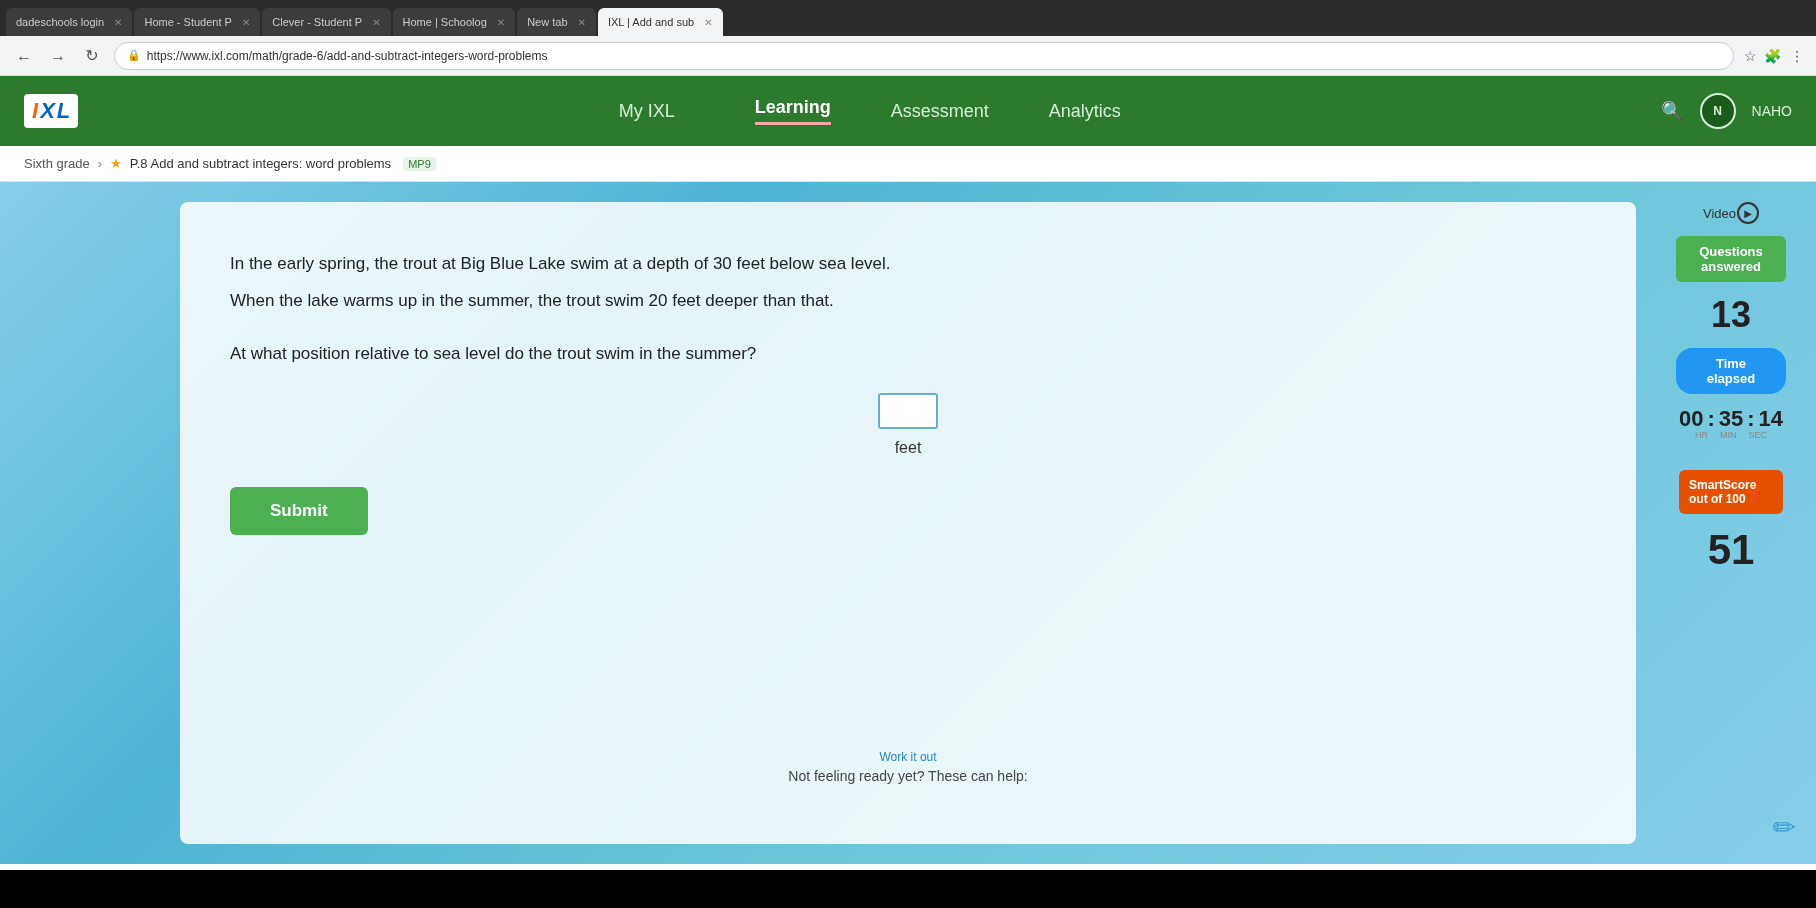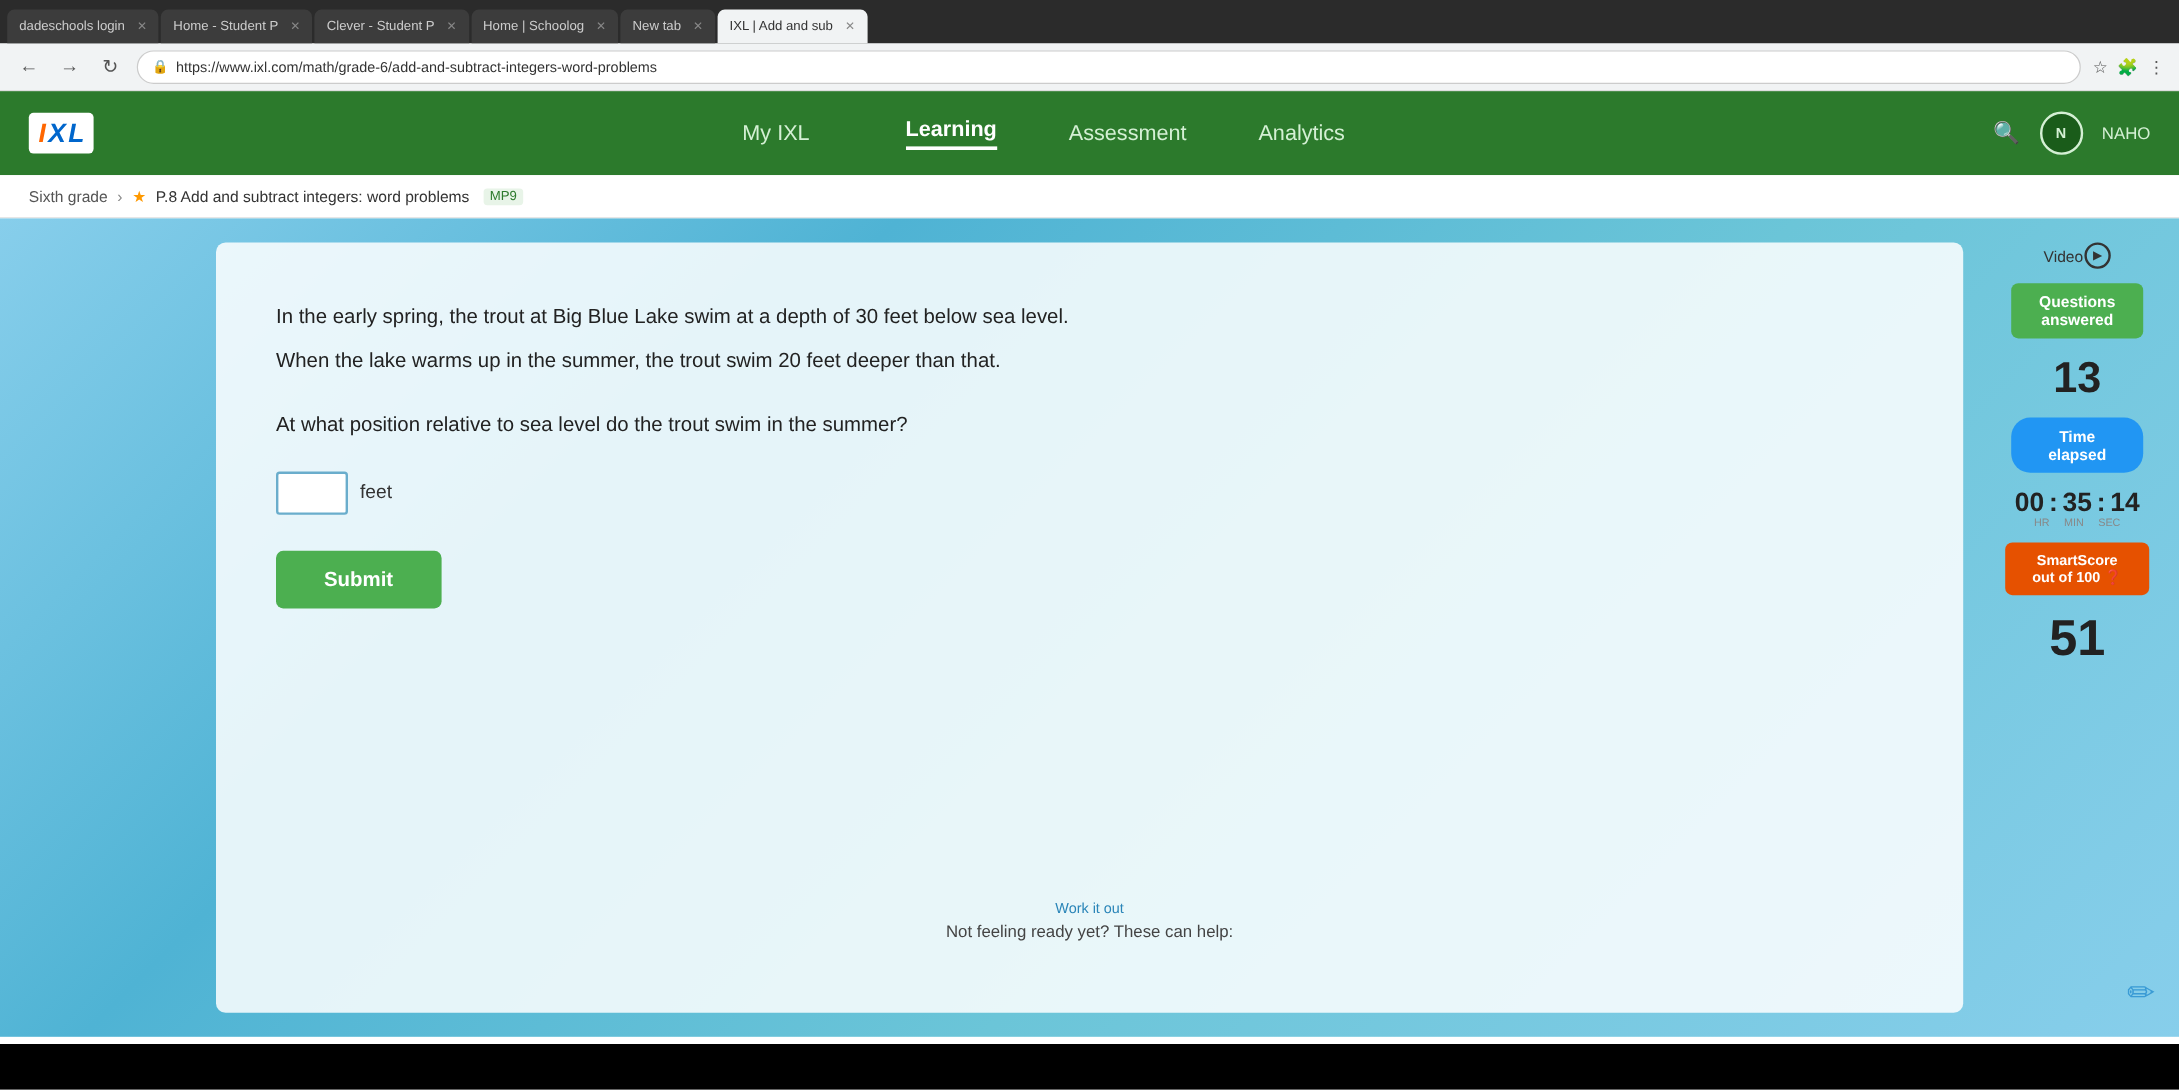--- a/index.html
+++ b/index.html
@@ -114,21 +114,21 @@
     .nav-link {
       color: #d4f0d4;
       font-size: 18px;
       font-weight: 400;
       cursor: pointer;
       text-decoration: none;
     }
     .nav-link.active {
       color: #fff;
       font-weight: 700;
-      border-bottom: 3px solid #ffffff;
+      border-bottom: 3px solid #fca5a5;
       padding-bottom: 4px;
       margin-left: 20px;
     }
     .header-right {
       display: flex;
       align-items: center;
       gap: 16px;
     }
     .search-icon-header { color: #d4f0d4; font-size: 18px; cursor: pointer; }
     .avatar-circle {
@@ -198,20 +198,21 @@
       font-size: 17px;
       color: #222;
       line-height: 1.7;
       margin-bottom: 24px;
     }
     .answer-row {
       display: flex;
       align-items: center;
       gap: 10px;
       margin-bottom: 30px;
+      flex-direction: column;
     }
     .answer-input {
       width: 60px;
       height: 36px;
       border: 2px solid #6aadcc;
       border-radius: 3px;
       font-size: 15px;
       padding: 0 6px;
       outline: none;
     }
@@ -318,25 +319,25 @@
       justify-content: center;
       font-size: 9px;
       color: #888;
       margin-top: -2px;
     }
     .smart-score-btn {
       background: #e65100;
       color: #fff;
       border-radius: 6px;
       padding: 8px 10px;
-      text-align: center;
       font-size: 12px;
       font-weight: 600;
       cursor: pointer;
-      width: 120px;
+      width: 104px;
+      margin-top: 18px;
     }
     .smart-score-number {
       font-size: 42px;
       font-weight: 700;
       color: #222;
       text-align: center;
     }
     .pencil-icon {
       color: #3a9bd5;
       font-size: 28px;

